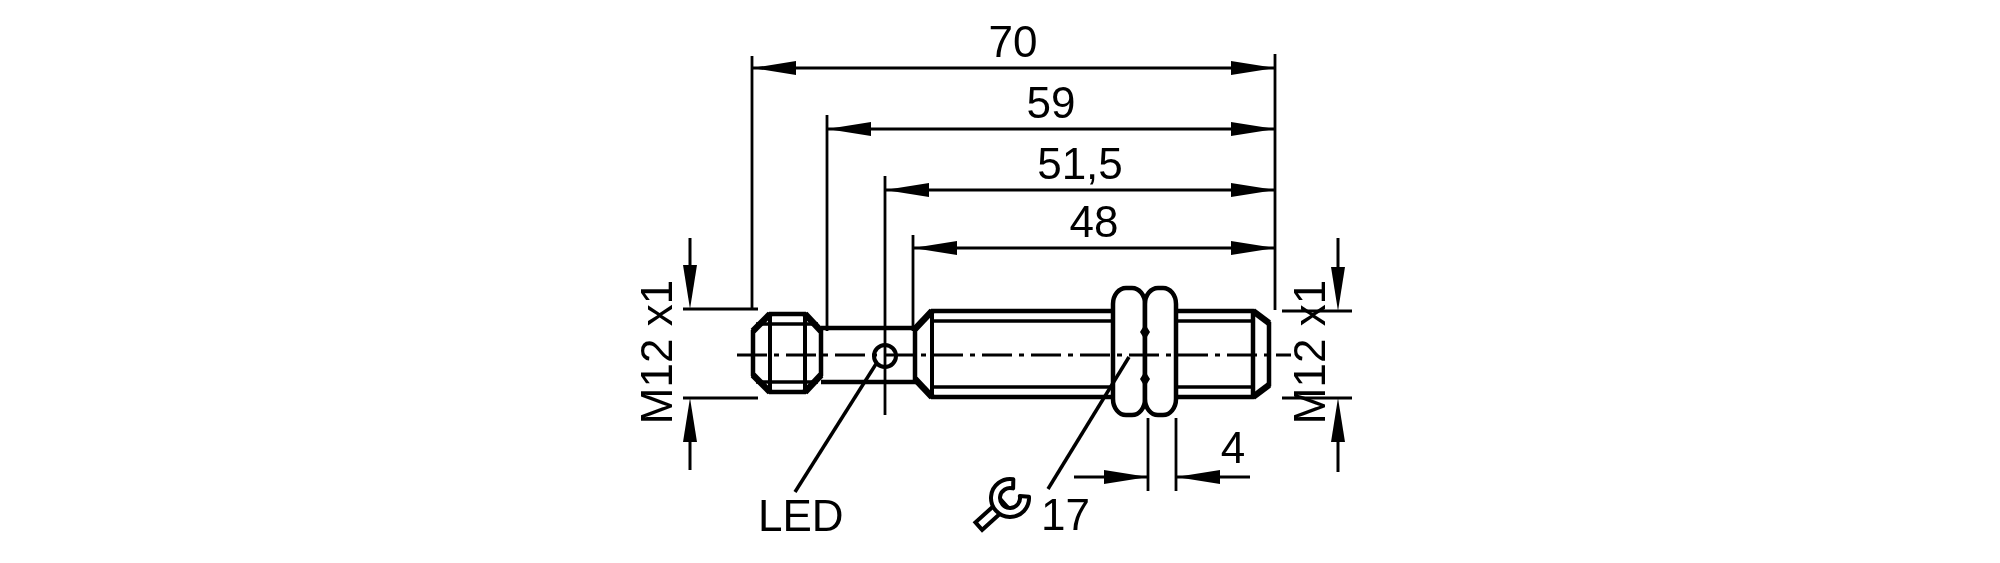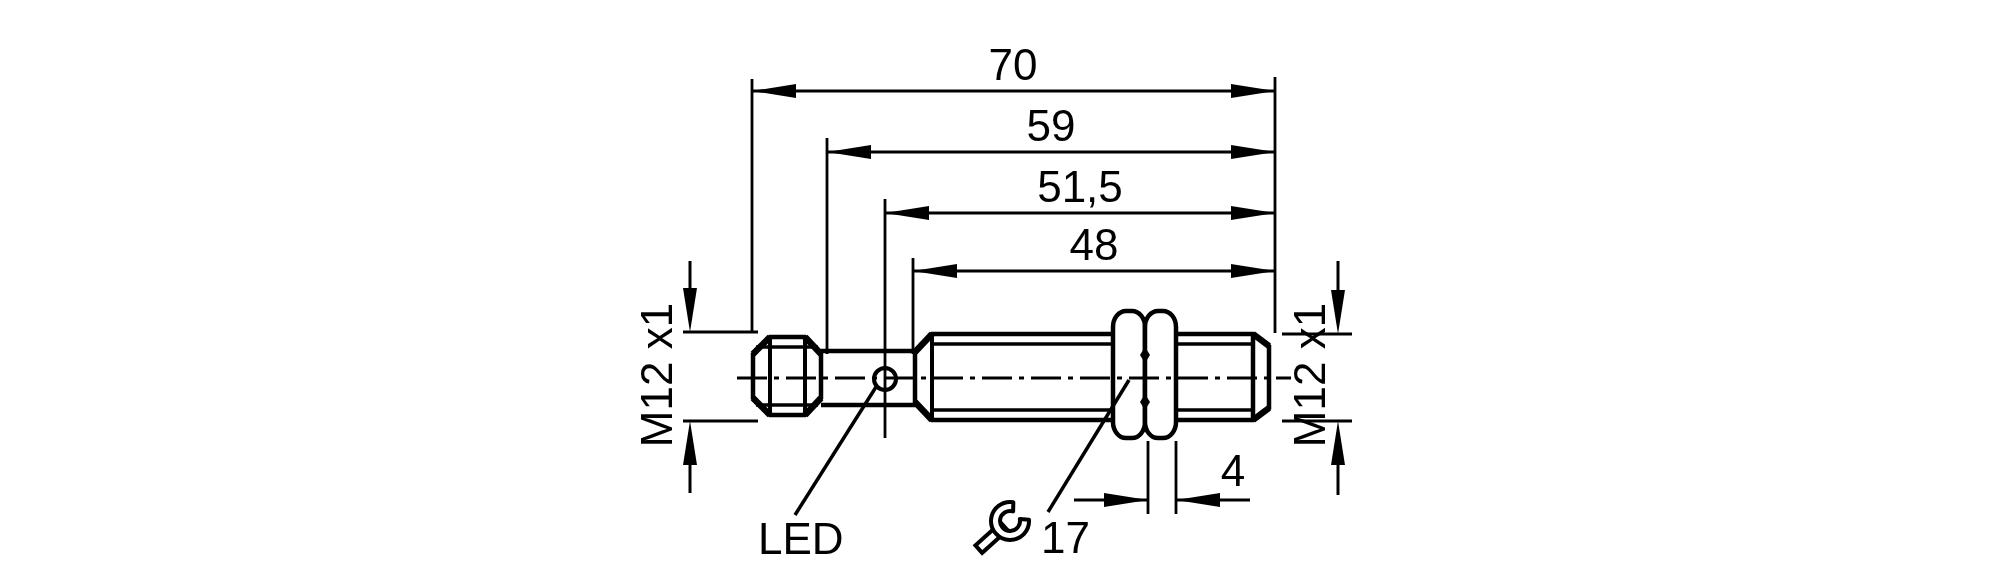--- a/index.html
+++ b/index.html
@@ -2,21 +2,20 @@
 <html><head>
 <meta charset="utf-8">
 <style>
   html, body { margin: 0; padding: 0; background: #ffffff; }
   .stage {
     position: relative;
     width: 2000px;
     height: 539px;
     background: #ffffff;
     overflow: hidden;
-    margin-top: 23px;
   }
   svg { display: block; }
   text {
     font-family: "Liberation Sans", "DejaVu Sans", sans-serif;
     fill: #000000;
   }
   .dim-text { font-size: 44px; }
   .label-text { font-size: 44px; }
 </style>
 </head>

